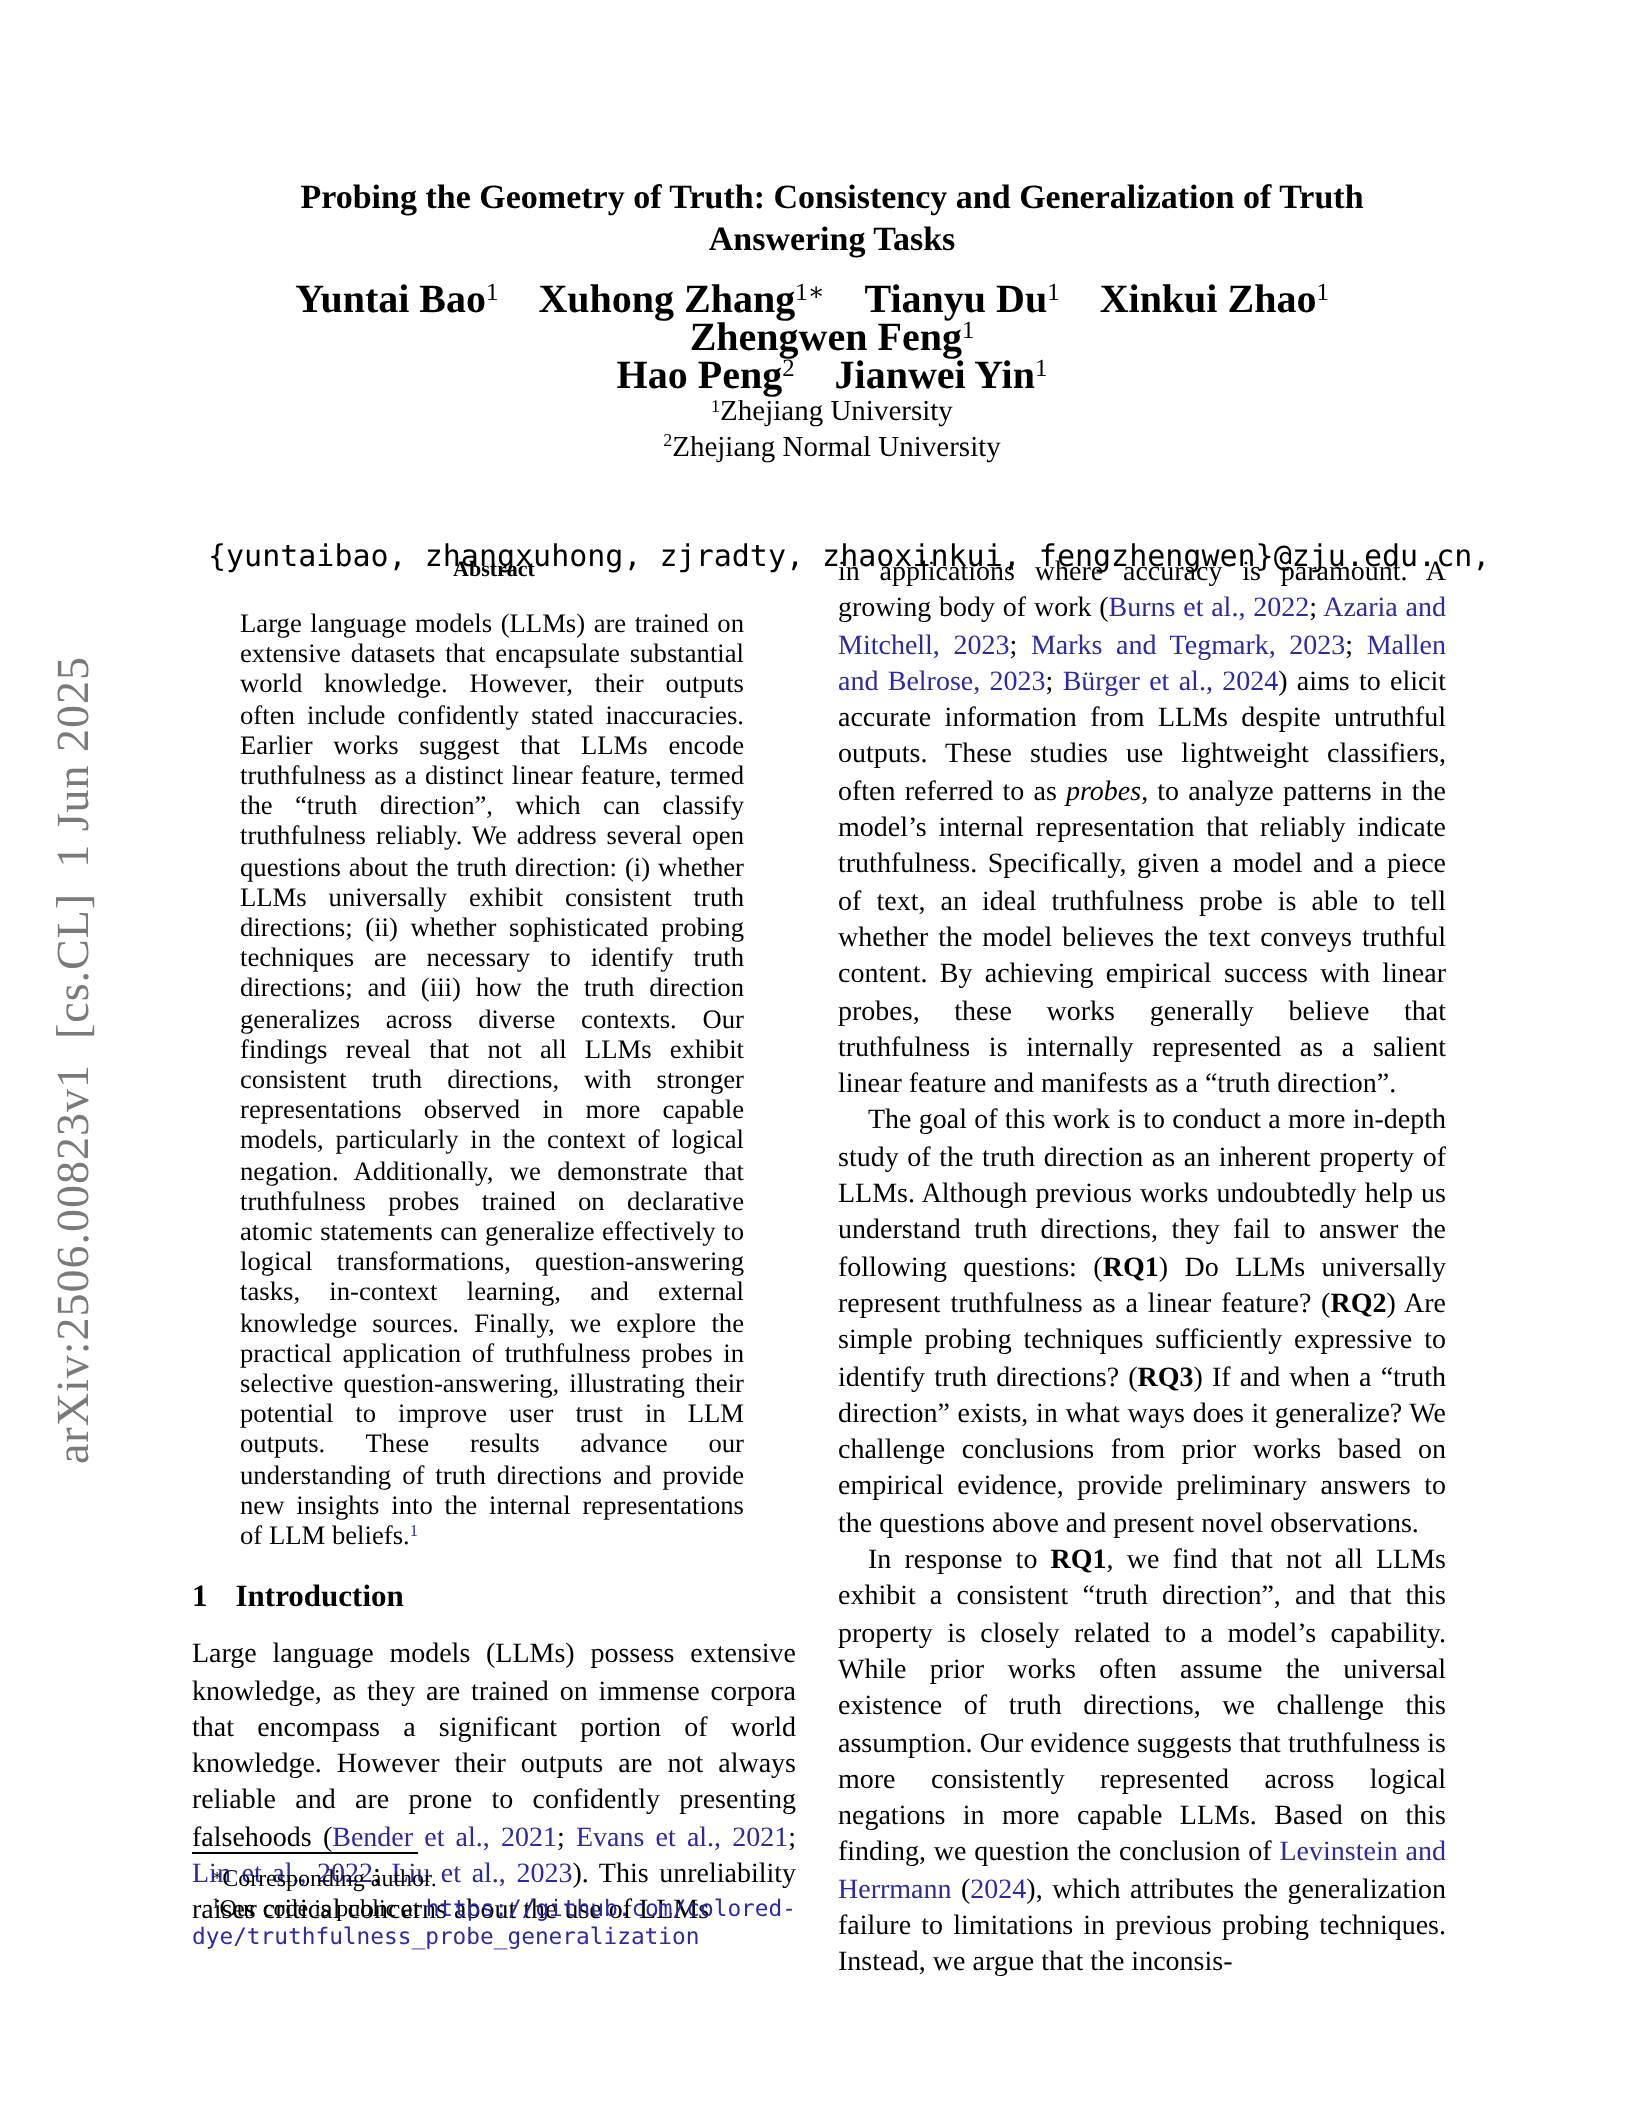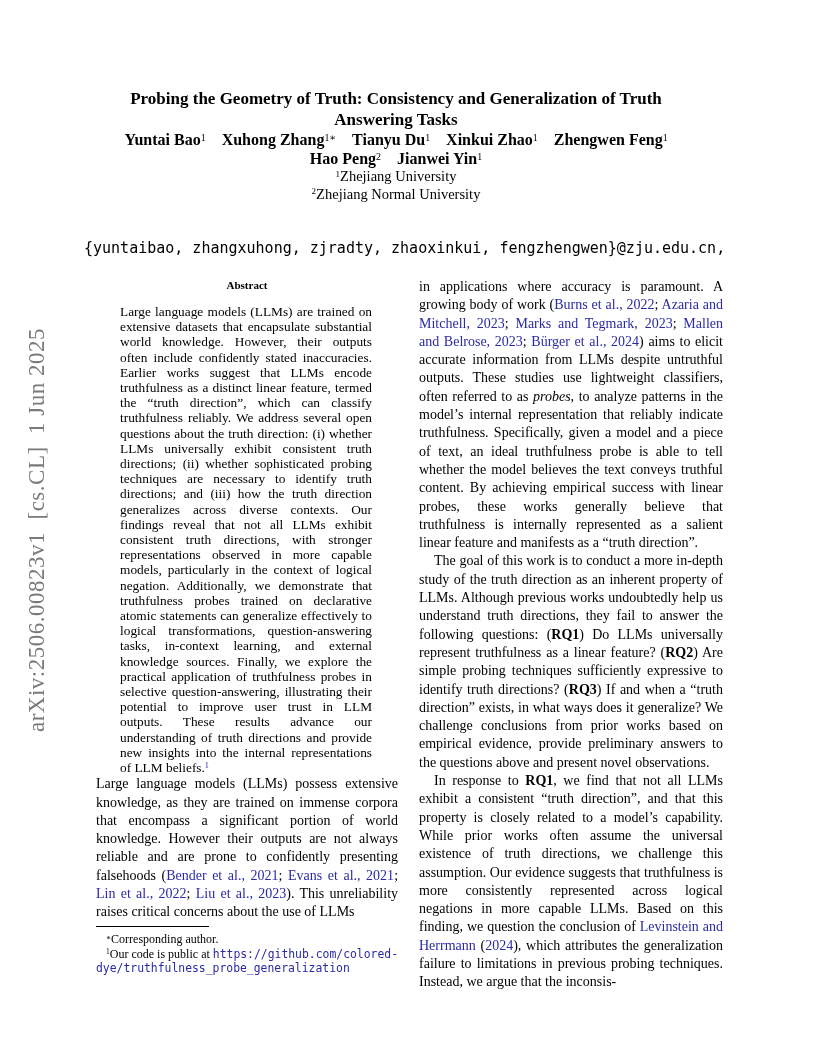--- a/index.html
+++ b/index.html
@@ -9,23 +9,23 @@
     width:816px; height:1056px; position:relative; overflow:hidden;
     background:#ffffff; color:#000;
     font-family:"Liberation Serif","DejaVu Serif",serif;
   }
   .watermark {
     position:absolute; left:37px; top:530px;
     transform:translate(-50%,-50%) rotate(-90deg);
     white-space:pre; font-size:23px; color:var(--wm);
     letter-spacing:0.5px;
   }
-  .header { position:absolute; left:84px; top:88px; width:624px; text-align:center; }
+  .header { position:absolute; left:104px; top:88px; width:624px; text-align:center; }
   .title { font-weight:bold; font-size:17px; line-height:21px; }
-  .authors { margin-top:0; font-weight:bold; font-size:16px; line-height:19px; }
+  .authors { margin-top:11px; font-weight:bold; font-size:20px; line-height:19px; }
   .authors .rt-sup { font-weight:400; }
   .affil { font-size:14.5px; line-height:17.5px; }
   .emails {
     font-family:"DejaVu Sans Mono","Liberation Mono",monospace;
     font-size:15px; line-height:18px; white-space:pre;
   }
   .col { position:absolute; top:278px; width:302px; }
   .col-left { left:96px; }
   .col-right { left:419px; width:304px; }
   .abstract-heading { text-align:center; font-weight:bold; font-size:11px; margin:1px 0 13px; }
@@ -71,20 +71,23 @@
   <div class="affil"><span class="rt-sup">1</span><span>Zhejiang University</span></div>
   <div class="affil"><span class="rt-sup">2</span><span>Zhejiang Normal University</span></div>
   <div class="emails">
     <div>{yuntaibao, zhangxuhong, zjradty, zhaoxinkui, fengzhengwen}@zju.edu.cn,</div>
   </div>
 </div>
 
 <div class="col col-left">
   <div class="abstract-heading">Abstract</div>
   <div class="abstract-body"><span>Large language models (LLMs) are trained on extensive datasets that encapsulate substantial world knowledge. However, their outputs often include confidently stated inaccuracies. Earlier works suggest that LLMs encode truthfulness as a distinct linear feature, termed the “truth direction”, which can classify truthfulness reliably. We address several open questions about the truth direction: (i) whether LLMs universally exhibit consistent truth directions; (ii) whether sophisticated probing techniques are necessary to identify truth directions; and (iii) how the truth direction generalizes across diverse contexts. Our findings reveal that not all LLMs exhibit consistent truth directions, with stronger representations observed in more capable models, particularly in the context of logical negation. Additionally, we demonstrate that truthfulness probes trained on declarative atomic statements can generalize effectively to logical transformations, question-answering tasks, in-context learning, and external knowledge sources. Finally, we explore the practical application of truthfulness probes in selective question-answering, illustrating their potential to improve user trust in LLM outputs. These results advance our understanding of truth directions and provide new insights into the internal representations of LLM beliefs.</span><span class="rt-supcite">1</span></div>
+  <div class="section-heading">
+    <span class="section-number">1</span><span>Introduction</span>
+  </div>
   <div class="body-text">
     <p><span>Large language models (LLMs) possess extensive knowledge, as they are trained on immense corpora that encompass a significant portion of world knowledge. However their outputs are not always reliable and are prone to confidently presenting falsehoods (</span><span class="rt-cite">Bender et al., 2021</span><span>; </span><span class="rt-cite">Evans et al., 2021</span><span>; </span><span class="rt-cite">Lin et al., 2022</span><span>; </span><span class="rt-cite">Liu et al., 2023</span><span>). This unreliability raises critical concerns about the use of LLMs</span></p>
   </div>
 </div>
 
 <div class="col col-right body-text">
   <p><span>in applications where accuracy is paramount.  A growing body of work (</span><span class="rt-cite">Burns et al., 2022</span><span>; </span><span class="rt-cite">Azaria and Mitchell, 2023</span><span>; </span><span class="rt-cite">Marks and Tegmark, 2023</span><span>; </span><span class="rt-cite">Mallen and Belrose, 2023</span><span>; </span><span class="rt-cite">Bürger et al., 2024</span><span>) aims to elicit accurate information from LLMs despite untruthful outputs. These studies use lightweight classifiers, often referred to as </span><span class="rt-i">probes</span><span>, to analyze patterns in the model’s internal representation that reliably indicate truthfulness. Specifically, given a model and a piece of text, an ideal truthfulness probe is able to tell whether the model believes the text conveys truthful content. By achieving empirical success with linear probes, these works generally believe that truthfulness is internally represented as a salient linear feature and manifests as a “truth direction”.</span></p>
   <p class="indent"><span>The goal of this work is to conduct a more in-depth study of the truth direction as an inherent property of LLMs. Although previous works undoubtedly help us understand truth directions, they fail to answer the following questions: (</span><span class="rt-b">RQ1</span><span>) Do LLMs universally represent truthfulness as a linear feature? (</span><span class="rt-b">RQ2</span><span>) Are simple probing techniques sufficiently expressive to identify truth directions? (</span><span class="rt-b">RQ3</span><span>) If and when a “truth direction” exists, in what ways does it generalize? We challenge conclusions from prior works based on empirical evidence, provide preliminary answers to the questions above and present novel observations.</span></p>
   <p class="indent"><span>In response to </span><span class="rt-b">RQ1</span><span>, we find that not all LLMs exhibit a consistent “truth direction”, and that this property is closely related to a model’s capability.  While prior works often assume the universal existence of truth directions, we challenge this assumption.  Our evidence suggests that truthfulness is more consistently represented across logical negations in more capable LLMs.  Based on this finding, we question the conclusion of </span><span class="rt-cite">Levinstein and Herrmann</span><span> (</span><span class="rt-cite">2024</span><span>), which attributes the generalization failure to limitations in previous probing techniques.  Instead, we argue that the inconsis-</span></p>
 </div>

